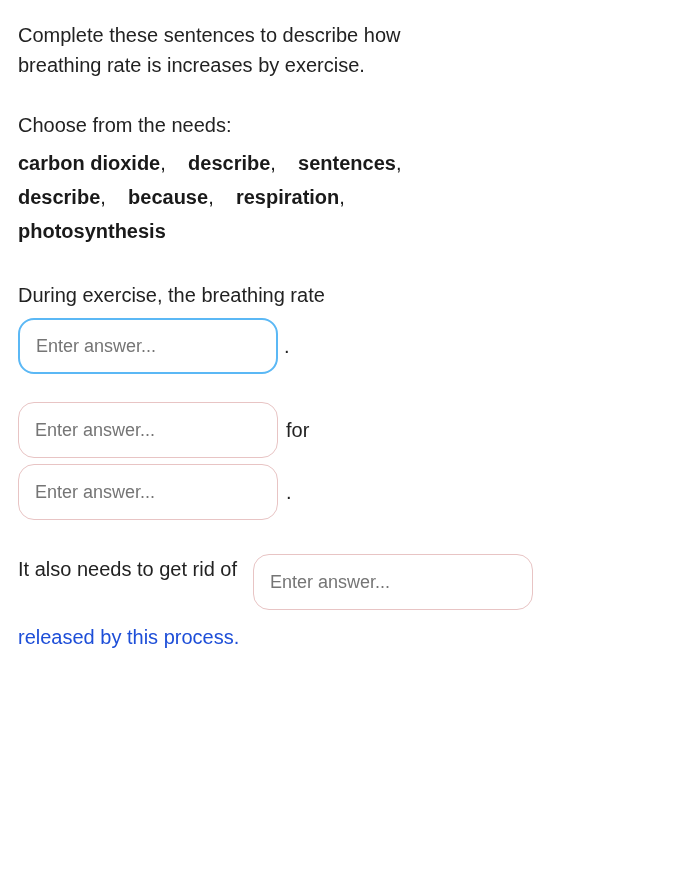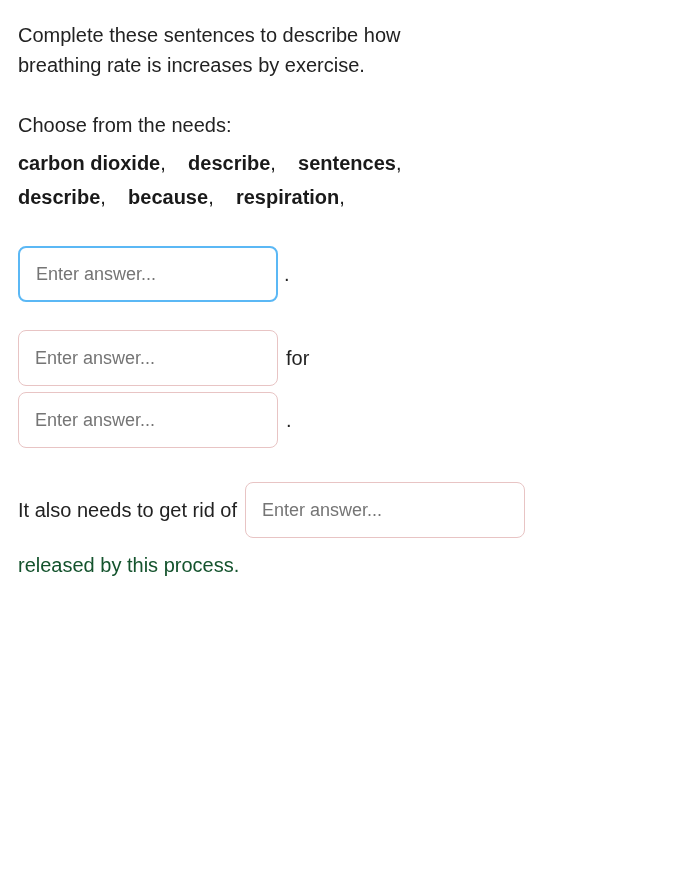--- a/index.html
+++ b/index.html
@@ -56,21 +56,21 @@
 
     .sentence-text {
       font-size: 20px;
       color: #222;
     }
 
     .answer-input {
       font-size: 18px;
       color: #aaa;
       padding: 10px 16px;
-      border-radius: 8px;
+      border-radius: 16px;
       outline: none;
       width: 260px;
       height: 56px;
     }
 
     .answer-input.active {
       border: 2px solid #5bb8f5;
       background: #fff;
     }
 
@@ -93,32 +93,32 @@
 
     .input-row {
       display: flex;
       align-items: center;
       gap: 8px;
       margin-bottom: 6px;
     }
 
     .last-sentence-line {
       display: flex;
-      align-items: center;
+      align-items: flex-start;
       flex-wrap: wrap;
-      gap: 8px;
+      gap: 16px;
     }
 
     .answer-input.last-input {
       width: 280px;
     }
 
     .released-text {
       font-size: 20px;
-      color: #14532d;
+      color: #1d4ed8;
       margin-top: 12px;
     }
   </style>
 </head>
 <body>
 
 <div class="instruction-text">
   <span>Complete these sentences to describe how</span><br>
   <span>breathing rate is increases by exercise.</span>
 </div>
@@ -127,23 +127,27 @@
   <span>Choose from the needs:</span>
 </div>
 
 <div class="word-list">
   <strong>carbon dioxide</strong>,&nbsp;&nbsp;&nbsp;
   <strong>describe</strong>,&nbsp;&nbsp;&nbsp;
   <strong>sentences</strong>,<br>
   <strong>describe</strong>,&nbsp;&nbsp;&nbsp;
   <strong>because</strong>,&nbsp;&nbsp;&nbsp;
   <strong>respiration</strong>,<br>
+  <strong>photosynthesis</strong>
 </div>
 
 <div class="sentence-block">
+  <div class="sentence-text">
+    <span>During exercise, the breathing rate</span>
+  </div>
   <div class="sentence-line">
     <input type="text" class="answer-input active" placeholder="Enter answer..." style="">
     <span class="period">.</span>
   </div>
 </div>
 
 <div class="sentence-block">
   <div class="multi-input-block">
     <div class="input-row">
       <input type="text" class="answer-input inactive" placeholder="Enter answer..." style="">

